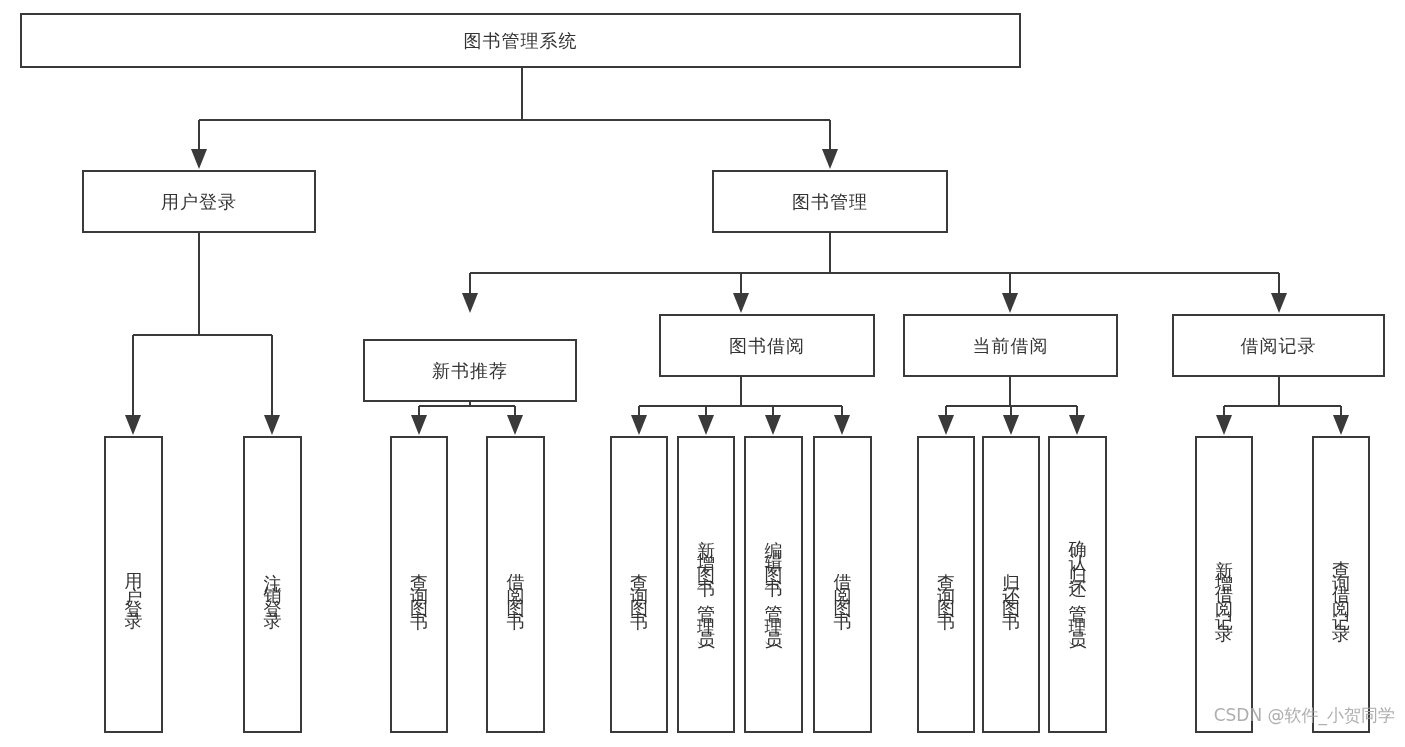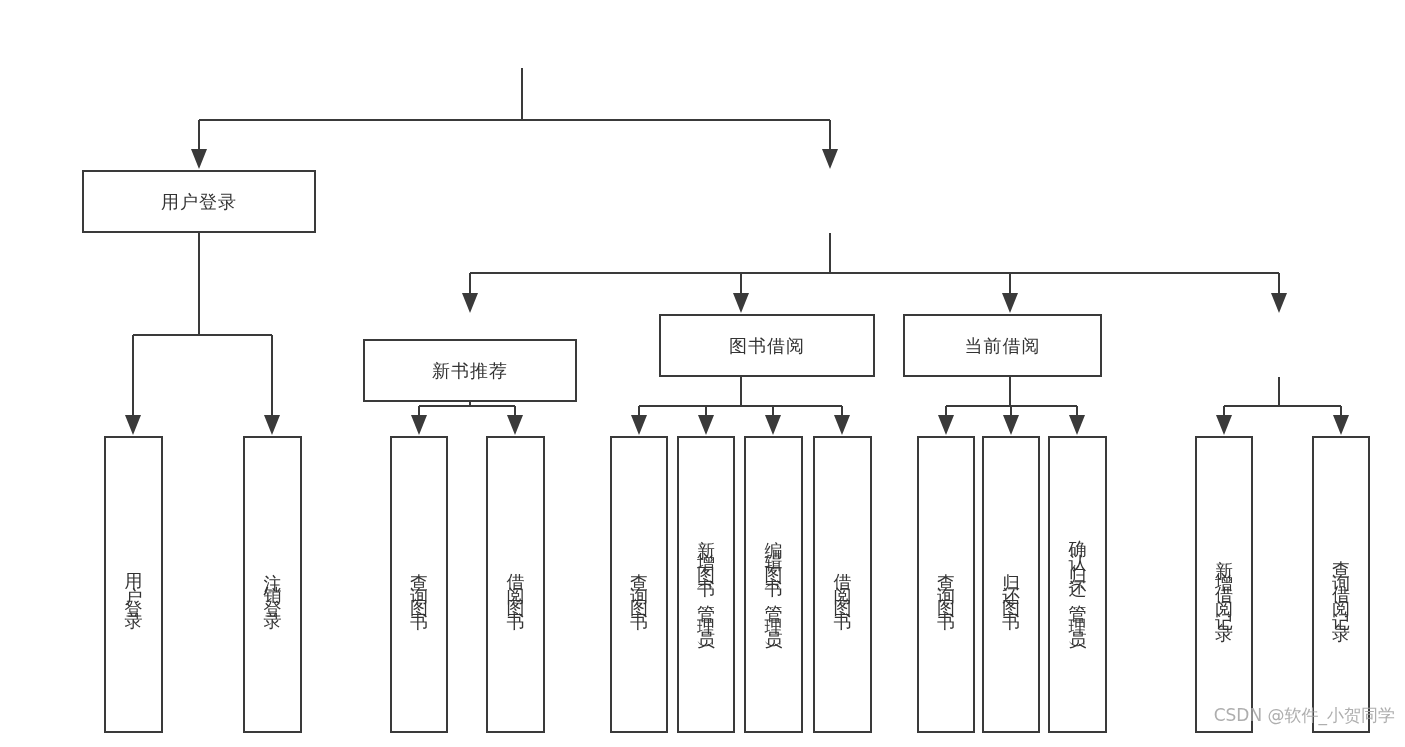--- a/index.html
+++ b/index.html
@@ -36,21 +36,21 @@
     letter-spacing: 13px;
     line-height: 1;
     font-size: 18px;
   }
   
   .n-root          { left: 20px;   top: 13px;  width: 1001px; height: 55px; }
   .n-user-login    { left: 82px;   top: 170px; width: 234px;  height: 63px; }
   .n-book-mgmt     { left: 712px;  top: 170px; width: 236px;  height: 63px; }
   .n-new-book      { left: 363px;  top: 314px; width: 214px;  height: 63px; margin-top: 25px; }
   .n-book-borrow   { left: 659px;  top: 314px; width: 216px;  height: 63px; }
-  .n-cur-borrow    { left: 903px;  top: 314px; width: 199px;  height: 63px; text-align: center; }
+  .n-cur-borrow    { left: 903px;  top: 314px; width: 215px;  height: 63px; text-align: center; }
   .n-borrow-rec    { left: 1172px; top: 314px; width: 213px;  height: 63px; }
   
   .lf { top: 436px; height: 297px; }
   .lf-user-login   { left: 104px;  width: 59px; }
   .lf-logout       { left: 243px;  width: 59px; }
   .lf-query1       { left: 390px;  width: 58px; }
   .lf-borrow1      { left: 486px;  width: 59px; }
   .lf-query2       { left: 610px;  width: 58px; }
   .lf-add-book     { left: 677px;  width: 58px; }
   .lf-edit-book    { left: 744px;  width: 59px; }
@@ -137,34 +137,43 @@
       <polygon points="765,415 781,415 773,435"></polygon>
       <polygon points="834,415 850,415 842,435"></polygon>
       <polygon points="938,415 954,415 946,435"></polygon>
       <polygon points="1003,415 1019,415 1011,435"></polygon>
       <polygon points="1069,415 1085,415 1077,435"></polygon>
       <polygon points="1216,415 1232,415 1224,435"></polygon>
       <polygon points="1333,415 1349,415 1341,435"></polygon>
     </g>
   </svg>
 
+  <div class="node n-root">
+    <span>图书管理系统</span>
+  </div>
 
   <div class="node n-user-login">
     <span>用户登录</span>
   </div>
+  <div class="node n-book-mgmt">
+    <span>图书管理</span>
+  </div>
 
   <div class="node n-new-book">
     <span>新书推荐</span>
   </div>
   <div class="node n-book-borrow">
     <span>图书借阅</span>
   </div>
   <div class="node n-cur-borrow">
     <span>当前借阅</span>
   </div>
+  <div class="node n-borrow-rec">
+    <span>借阅记录</span>
+  </div>
 
   <div class="node v lf lf-user-login">
     <span>用户登录</span>
   </div>
   <div class="node v lf lf-logout">
     <span>注销登录</span>
   </div>
 
   <div class="node v lf lf-query1">
     <span>查询图书</span>

